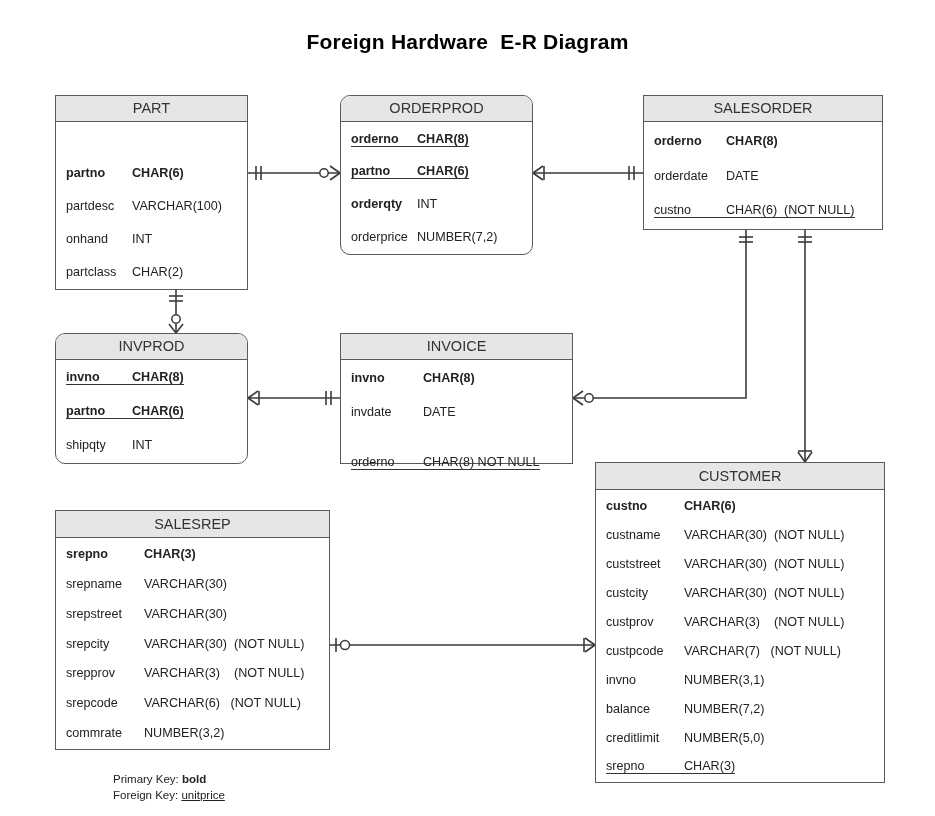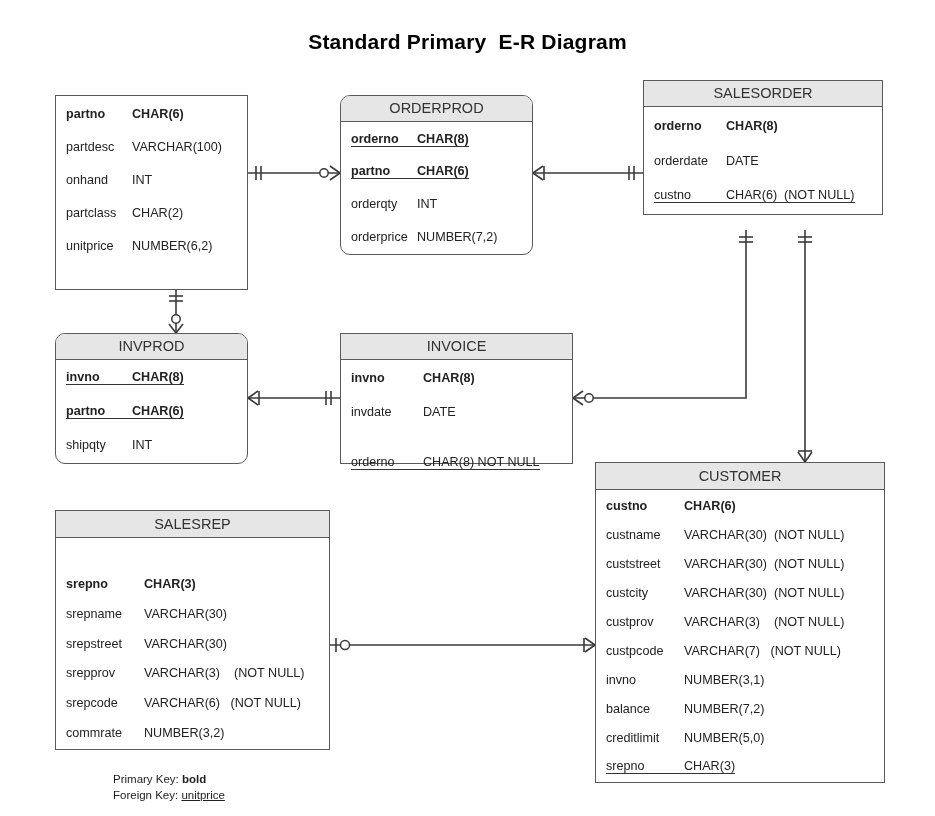--- a/index.html
+++ b/index.html
@@ -83,21 +83,21 @@
 
   svg.conn{position:absolute;left:0;top:0;width:935px;height:816px;overflow:visible;z-index:2;}
   svg.conn line,svg.conn path,svg.conn polyline{stroke:#3a3a3a;fill:none;}
   svg.conn circle{stroke:#3a3a3a;fill:#ffffff;}
 </style>
 </head>
 <body>
 
 <div id="canvas">
 
-  <div class="diagram-title">Standard Primary  E-R Diagram</div>
+  <div class="diagram-title">Foreign Hardware  E-R Diagram</div>
 
   <svg class="conn" viewBox="0 0 935 816">
 
     <g>
       <line x1="248" y1="173" x2="340" y2="173" stroke-width="1.6"></line>
 
       <line x1="256" y1="166" x2="256" y2="180" stroke-width="1.6"></line>
       <line x1="261" y1="166" x2="261" y2="180" stroke-width="1.6"></line>
 
       <circle cx="324" cy="173" r="4.2" stroke-width="1.5"></circle>
@@ -168,56 +168,54 @@
 
       <line x1="595" y1="645" x2="585" y2="638" stroke-width="1.6"></line>
       <line x1="595" y1="645" x2="585" y2="652" stroke-width="1.6"></line>
       <line x1="584" y1="638" x2="584" y2="652" stroke-width="1.6"></line>
     </g>
 
   </svg>
 
   <div id="entity-layer">
       <div class="entity" style="left: 55px; top: 95px; width: 193px; height: 195px;">
+        <div class="entity-header" style="height: 26px;">PART</div>
         <div class="entity-body" style="height: 166px;">
           <div class="attr pk" style="height: 33px;">
             <span><span class="aname" style="display: inline-block; min-width: 66px;">partno</span><span class="atype" style="white-space: pre;">CHAR(6)</span></span>
           </div>
           <div class="attr " style="height: 33px;">
             <span><span class="aname" style="display: inline-block; min-width: 66px;">partdesc</span><span class="atype" style="white-space: pre;">VARCHAR(100)</span></span>
           </div>
           <div class="attr " style="height: 33px;">
             <span><span class="aname" style="display: inline-block; min-width: 66px;">onhand</span><span class="atype" style="white-space: pre;">INT</span></span>
           </div>
           <div class="attr " style="height: 33px;">
             <span><span class="aname" style="display: inline-block; min-width: 66px;">partclass</span><span class="atype" style="white-space: pre;">CHAR(2)</span></span>
-          </div>
-          <div class="attr " style="height: 33px;">
-            <span><span class="aname" style="display: inline-block; min-width: 66px;">unitprice</span><span class="atype" style="white-space: pre;">NUMBER(6,2)</span></span>
           </div>
         </div>
       </div>
       <div class="entity rounded" style="left: 340px; top: 95px; width: 193px; height: 160px;">
         <div class="entity-header" style="height: 26px;">ORDERPROD</div>
         <div class="entity-body" style="height: 131px;">
           <div class="attr fk pkfk" style="height: 32.5px;">
             <span class="fkwrap"><span class="aname" style="display: inline-block; min-width: 66px;">orderno</span><span class="atype" style="white-space: pre;">CHAR(8)</span></span>
           </div>
           <div class="attr fk pkfk" style="height: 32.5px;">
             <span class="fkwrap"><span class="aname" style="display: inline-block; min-width: 66px;">partno</span><span class="atype" style="white-space: pre;">CHAR(6)</span></span>
           </div>
           <div class="attr " style="height: 32.5px;">
-            <span><span class="aname" style="display: inline-block; min-width: 66px;">orderqty</span><span class="atype" style="white-space: pre;">INT</span></span>
+            <span><span class="aname" style="display: inline-block; min-width: 66px; font-weight: bold;">orderqty</span><span class="atype" style="white-space: pre;">INT</span></span>
           </div>
           <div class="attr " style="height: 32.5px;">
             <span><span class="aname" style="display: inline-block; min-width: 66px;">orderprice</span><span class="atype" style="white-space: pre;">NUMBER(7,2)</span></span>
           </div>
         </div>
       </div>
-      <div class="entity" style="left: 643px; top: 80px; width: 240px; height: 135px;">
+      <div class="entity" style="left: 643px; top: 95px; width: 240px; height: 135px;">
         <div class="entity-header" style="height: 26px;">SALESORDER</div>
         <div class="entity-body" style="height: 106px;">
           <div class="attr pk" style="height: 35px;">
             <span><span class="aname" style="display: inline-block; min-width: 72px;">orderno</span><span class="atype" style="white-space: pre;">CHAR(8)</span></span>
           </div>
           <div class="attr " style="height: 35px;">
             <span><span class="aname" style="display: inline-block; min-width: 72px;">orderdate</span><span class="atype" style="white-space: pre;">DATE</span></span>
           </div>
           <div class="attr fk" style="height: 35px;">
             <span class="fkwrap"><span class="aname" style="display: inline-block; min-width: 72px;">custno</span><span class="atype" style="white-space: pre;">CHAR(6)  (NOT NULL)</span></span>
@@ -293,20 +291,23 @@
           <div class="attr pk" style="height: 29.8571px;">
             <span><span class="aname" style="display: inline-block; min-width: 78px;">srepno</span><span class="atype" style="white-space: pre;">CHAR(3)</span></span>
           </div>
           <div class="attr " style="height: 29.8571px; text-decoration: underline;">
             <span><span class="aname" style="display: inline-block; min-width: 78px;">srepname</span><span class="atype" style="white-space: pre;">VARCHAR(30)</span></span>
           </div>
           <div class="attr " style="height: 29.8571px;">
             <span><span class="aname" style="display: inline-block; min-width: 78px;">srepstreet</span><span class="atype" style="white-space: pre;">VARCHAR(30)</span></span>
           </div>
           <div class="attr " style="height: 29.8571px;">
+            <span><span class="aname" style="display: inline-block; min-width: 78px;">srepcity</span><span class="atype" style="white-space: pre;">VARCHAR(30)  (NOT NULL)</span></span>
+          </div>
+          <div class="attr " style="height: 29.8571px;">
             <span><span class="aname" style="display: inline-block; min-width: 78px;">srepprov</span><span class="atype" style="white-space: pre;">VARCHAR(3)    (NOT NULL)</span></span>
           </div>
           <div class="attr " style="height: 29.8571px;">
             <span><span class="aname" style="display: inline-block; min-width: 78px;">srepcode</span><span class="atype" style="white-space: pre;">VARCHAR(6)   (NOT NULL)</span></span>
           </div>
           <div class="attr " style="height: 29.8571px;">
             <span><span class="aname" style="display: inline-block; min-width: 78px;">commrate</span><span class="atype" style="white-space: pre;">NUMBER(3,2)</span></span>
           </div>
         </div>
       </div>

